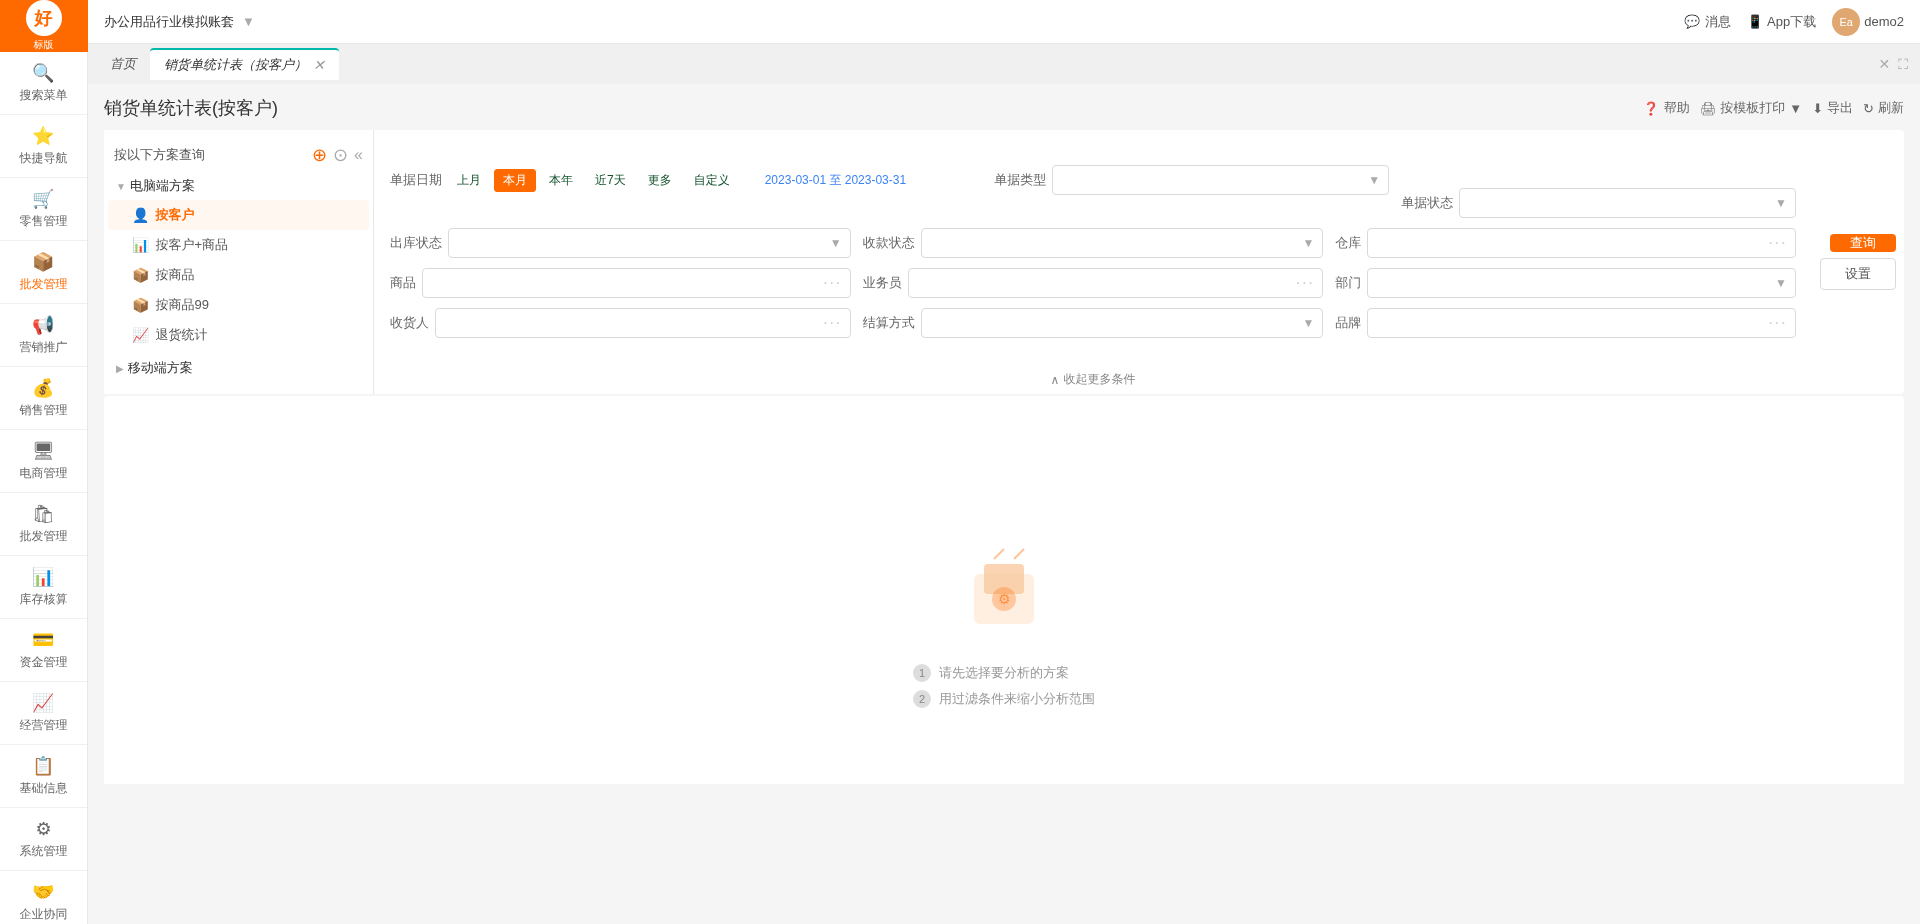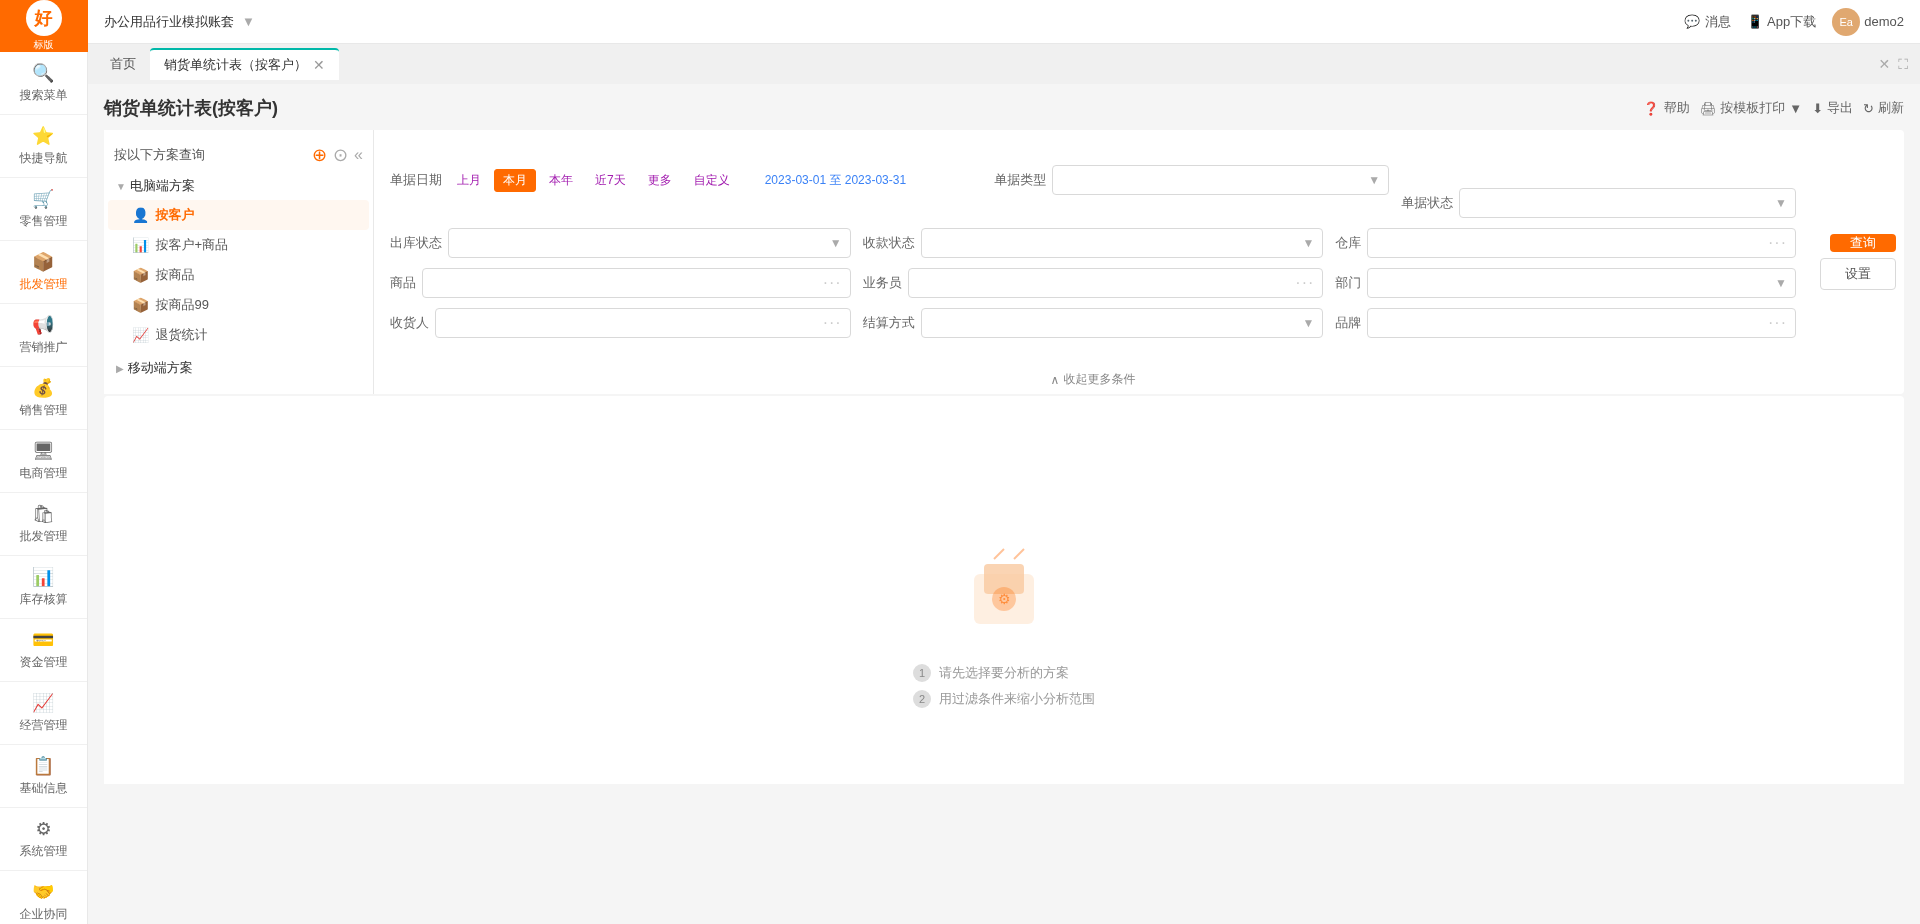--- a/index.html
+++ b/index.html
@@ -85,20 +85,21 @@
     .tab {
       height: 32px;
       padding: 0 14px;
       display: flex;
       align-items: center;
       gap: 6px;
       font-size: 13px;
       cursor: pointer;
       border-radius: 4px 4px 0 0;
       color: #555;
+      font-style: italic;
     }
     .tab.active {
       background: #fff;
       color: #333;
       border-top: 2px solid #00b8a9;
     }
     .tab .tab-close { font-size: 14px; color: #999; cursor: pointer; }
     .tab-maximize { margin-left: auto; display: flex; align-items: center; gap: 8px; padding-right: 4px; }
     .tab-maximize span { font-size: 16px; color: #999; cursor: pointer; }
 
@@ -110,21 +111,21 @@
       padding: 12px 16px;
     }
 
     
     .page-header {
       display: flex;
       align-items: center;
       justify-content: space-between;
       margin-bottom: 10px;
     }
-    .page-title { font-size: 18px; font-weight: bold; color: #333; }
+    .page-title { font-size: 18px; font-weight: normal; color: #333; }
     .page-actions { display: flex; align-items: center; gap: 10px; font-size: 13px; color: #666; }
     .page-actions .action-item { display: flex; align-items: center; gap: 4px; cursor: pointer; }
 
     
     .filter-panel {
       display: flex;
       background: #fff;
       border-radius: 4px;
       min-height: 120px;
     }
@@ -185,21 +186,21 @@
       padding: 0 8px;
       font-size: 13px;
       display: flex; align-items: center; justify-content: space-between;
       color: #333;
       cursor: pointer;
       background: #fff;
     }
     .date-tabs { display: flex; gap: 4px; align-items: center; }
     .date-tab {
       padding: 2px 8px; font-size: 12px; cursor: pointer;
-      border-radius: 3px; color: #a21caf; border: 1px solid transparent;
+      border-radius: 3px; color: #14532d; border: 1px solid transparent;
     }
     .date-tab.active { background: #ff6a00; color: #fff; border-color: #ff6a00; }
     .date-range-text { font-size: 12px; color: #3b82f6; margin-left: 20px; }
     .filter-ellipsis { color: #ccc; font-size: 16px; letter-spacing: 1px; }
 
     .collapse-bar {
       display: flex; align-items: center; justify-content: center;
       padding: 6px; font-size: 12px; color: #888; cursor: pointer;
       background: #fff;
     }

